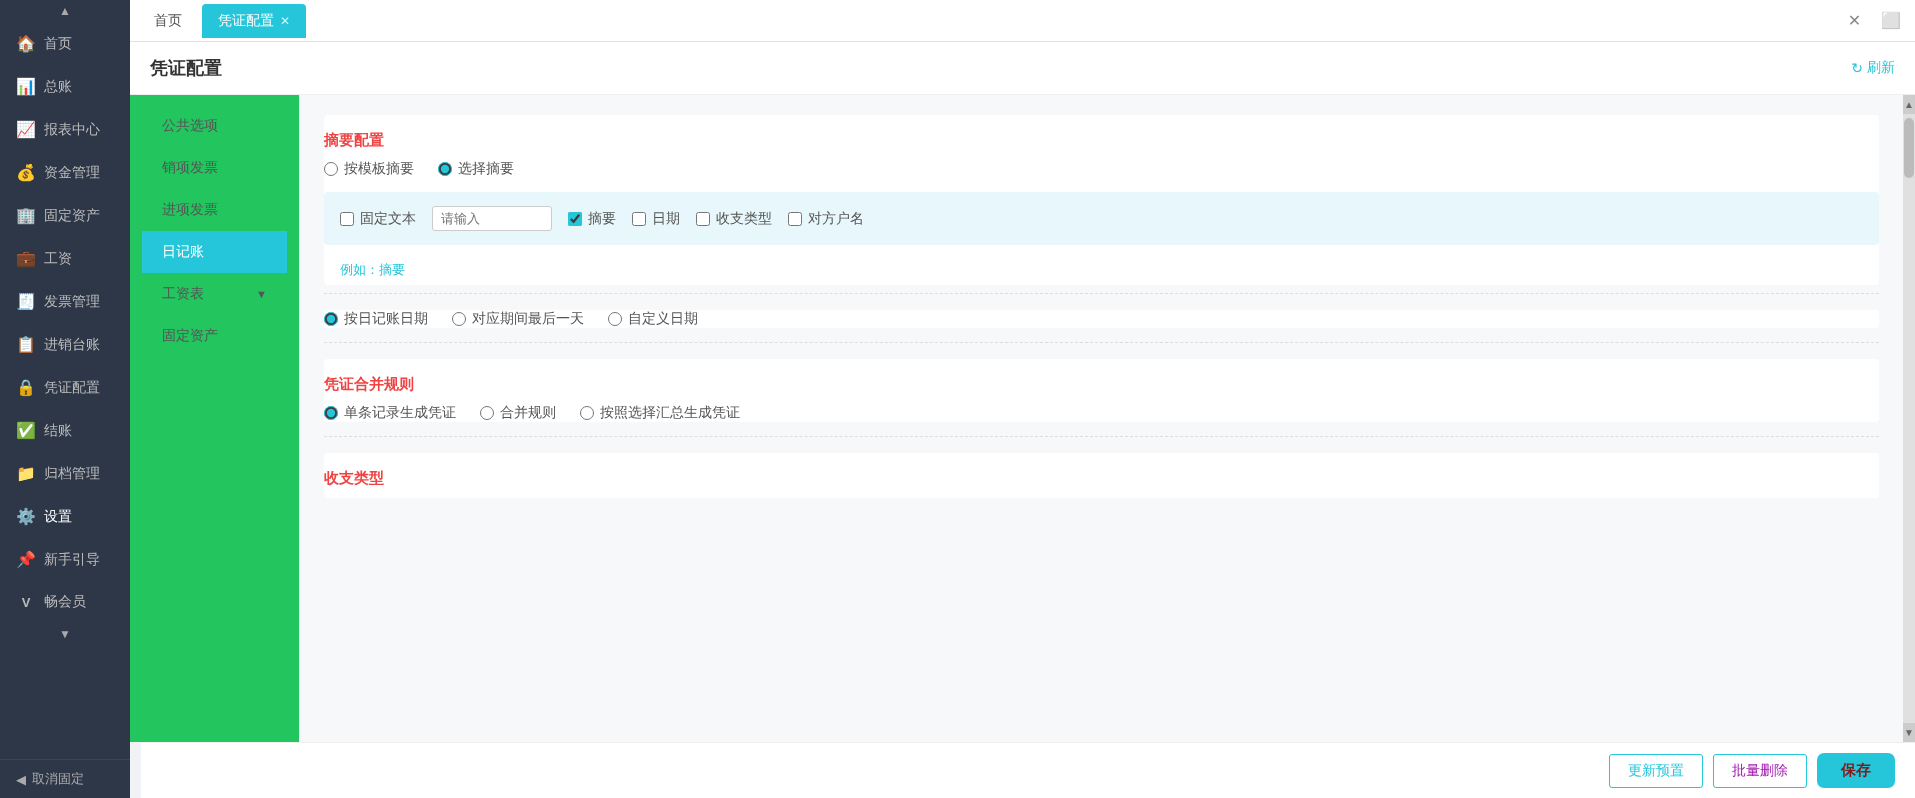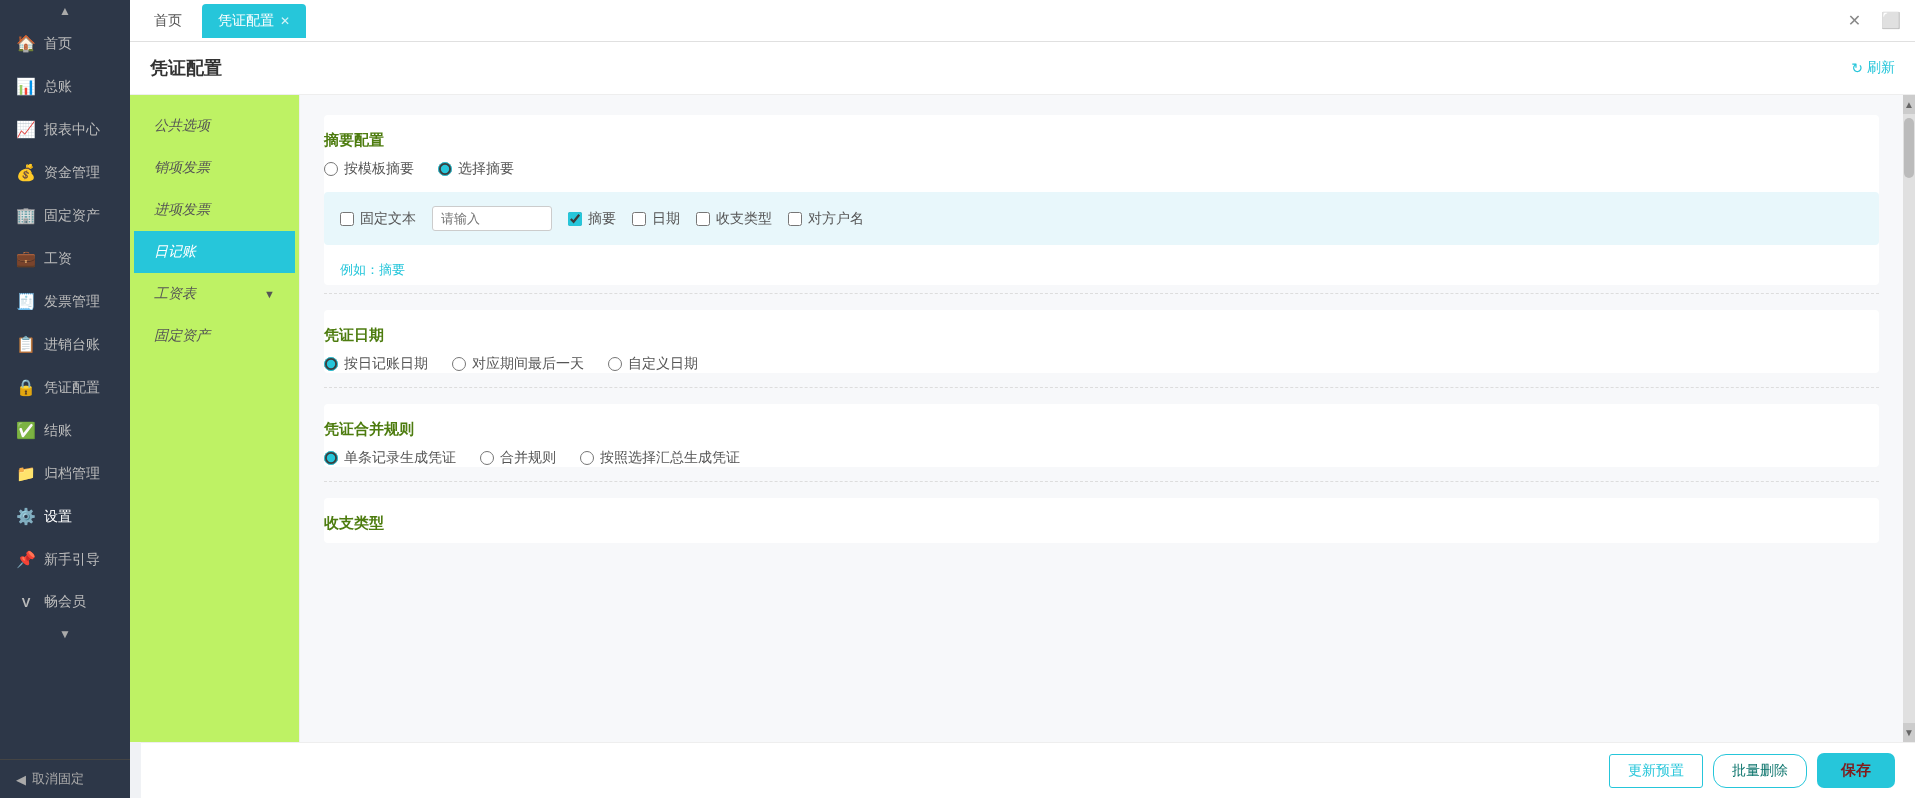--- a/index.html
+++ b/index.html
@@ -128,26 +128,25 @@
     
     .content-area {
       display: flex;
       flex: 1;
       overflow: hidden;
     }
 
     
     .left-nav {
       width: 170px;
-      background: #bef264;
+      background: #22c55e;
       border-right: 1px solid #eee;
-      padding: 10px 4px;
+      padding: 10px 12px;
       flex-shrink: 0;
       overflow-y: auto;
-      font-style: italic;
     }
     .left-nav-item {
       padding: 12px 20px;
       cursor: pointer;
       color: #555;
       font-size: 14px;
       display: flex;
       align-items: center;
       justify-content: space-between;
     }
@@ -167,21 +166,21 @@
 
     
     .section {
       background: #fff;
       border-radius: 4px;
       margin-bottom: 0;
     }
     .section-title {
       font-size: 15px;
       font-weight: bold;
-      color: #4d7c0f;
+      color: #ef4444;
       padding: 16px 0 10px 0;
     }
     .section-divider {
       border: none;
       border-top: 1px dashed #ddd;
       margin: 8px 0 16px 0;
     }
 
     
     .radio-group {
@@ -260,23 +259,23 @@
       border: 1px solid #26c6da;
       color: #26c6da;
       padding: 7px 18px;
       border-radius: 3px;
       cursor: pointer;
       font-size: 14px;
     }
     .btn-batch-delete {
       background: #fff;
       border: 1px solid #26c6da;
-      color: #0f766e;
+      color: #a21caf;
       padding: 7px 18px;
-      border-radius: 13px;
+      border-radius: 3px;
       cursor: pointer;
       font-size: 14px;
       font-family: Liberation Mono, monospace;
     }
     .btn-save {
       background: #26c6da;
       border: none;
       color: #7f1d1d;
       padding: 8px 24px;
       border-radius: 7px;
@@ -468,21 +467,20 @@
             <input type="checkbox" class="checkbox-input" style="">
             <span>对方户名</span>
           </label>
         </div>
         <div class="example-text">例如：摘要</div>
       </div>
 
       <hr class="section-divider">
 
       <div class="section">
-        <div class="section-title">凭证日期</div>
         <div class="radio-group">
           <label class="radio-label">
             <input type="radio" class="radio-input" name="voucher_date" checked="" style="">
             <span>按日记账日期</span>
           </label>
           <label class="radio-label">
             <input type="radio" class="radio-input" name="voucher_date" style="">
             <span>对应期间最后一天</span>
           </label>
           <label class="radio-label">

